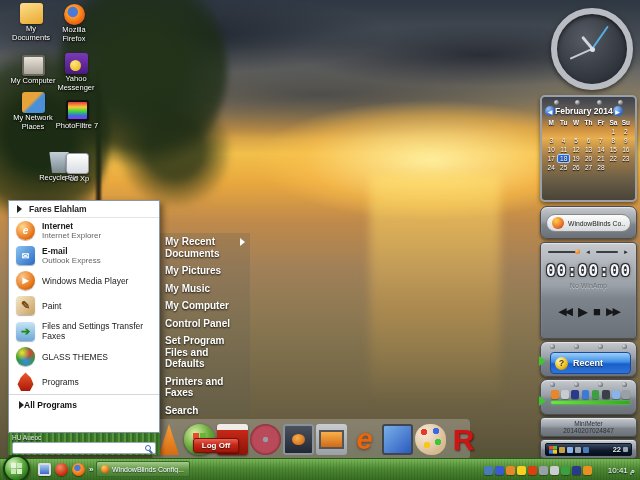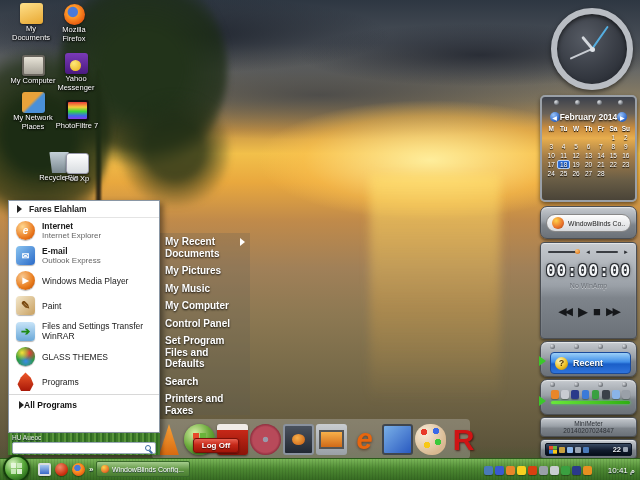--- a/index.html
+++ b/index.html
@@ -137,21 +137,21 @@
     border:6px solid #b9bdc3; box-shadow:0 2px 5px rgba(0,0,0,.55), inset 0 2px 4px rgba(0,0,0,.6); z-index:3; }
   .hand { position:absolute; left:50%; bottom:50%; transform-origin:50% 100%; border-radius:2px; }
   .hand.hour { width:3px; height:16px; margin-left:-1.5px; background:#d4d8dd; transform:rotate(320deg); }
   .hand.minute { width:2px; height:24px; margin-left:-1px; background:#c8ccd2; transform:rotate(246deg); }
   .hand.second { width:1.5px; height:28px; margin-left:-0.75px; background:#55aee0; transform:rotate(35deg); }
   .clock-pin { position:absolute; left:50%; top:50%; width:5px; height:5px; margin:-2.5px; border-radius:50%; background:#dfe3e8; }
 
   .w-cal { position:absolute; left:540px; top:95px; width:97px; height:107px; border:2px solid #9aa0a7; border-radius:5px; z-index:3;
     background:linear-gradient(180deg,#3c414c 0%,#6a6258 16%,#c98c3e 30%,#e8ae4e 40%,#a37c48 58%,#6a5e46 80%,#4a4438 100%);
     box-shadow:0 2px 4px rgba(0,0,0,.5); padding:1px 3px; }
-  .cal-title { display:flex; align-items:center; justify-content:center; margin-top:7px; }
+  .cal-title { display:flex; align-items:center; justify-content:flex-start; margin-top:1px; }
   .cal-nav { width:10px; height:10px; border-radius:50%; background:radial-gradient(circle at 35% 30%,#9ac4f8,#2a64c8 70%); color:#fff; font-size:6px; display:flex; align-items:center; justify-content:center; }
   .cal-month { font-size:8.5px; font-weight:bold; color:#fff; text-shadow:0 1px 2px #000; }
   .cal-grid { display:grid; grid-template-columns:repeat(7,1fr); margin-top:2px; }
   .cal-grid span { font-size:6.5px; color:#fff; text-align:center; text-shadow:0 1px 1px #000; padding:1px 0; }
   .cal-grid .hdr { font-weight:bold; }
   .cal-grid .sel { background:#2a6ad4; border:1px solid #bcd4f8; border-radius:2px; padding:0; }
 
   .w-wb { position:absolute; left:540px; top:206px; width:97px; height:33px; z-index:3; }
   .wb-inner { margin:7px 5px; height:18px; background:linear-gradient(#fdfdfd,#d8dadd); border:1px solid #888;
     border-radius:9px; display:flex; align-items:center; gap:4px; padding:0 5px; }
@@ -274,21 +274,21 @@
         </div>
         <div class="sm-item">
           <span class="smi smi-paint-icon">✎</span>
           <span>
             <div class="sm-single">Paint</div>
           </span>
         </div>
         <div class="sm-item">
           <span class="smi smi-transfer-icon">➔</span>
           <span>
-            <div class="sm-single">Files and Settings Transfer WinRAR</div>
+            <div class="sm-single">Files and Settings Transfer Faxes</div>
           </span>
         </div>
         <div class="sm-item">
           <span class="smi smi-glass-icon"></span>
           <span>
             <div class="sm-single">GLASS THEMES</div>
           </span>
         </div>
         <div class="sm-item">
           <span class="smi smi-programs-icon"></span>
@@ -324,24 +324,24 @@
       <div class="smr-item">
         <span>My Computer</span>
       </div>
       <div class="smr-item">
         <span>Control Panel</span>
       </div>
       <div class="smr-item">
         <span>Set Program Files and Defaults</span>
       </div>
       <div class="smr-item">
+        <span>Printers and Faxes</span>
+      </div>
+      <div class="smr-item">
         <span>Search</span>
-      </div>
-      <div class="smr-item">
-        <span>Printers and Faxes</span>
       </div>
     </div>
 
   <div class="dock-band"></div>
   <div class="dock" id="dock">
       <div class="dk dk-traffic-cone-icon"></div>
       <div class="dk dk-windows-orb-icon">
         <span class="winflag"></span>
       </div>
       <div class="dk dk-red-box-icon"></div>

